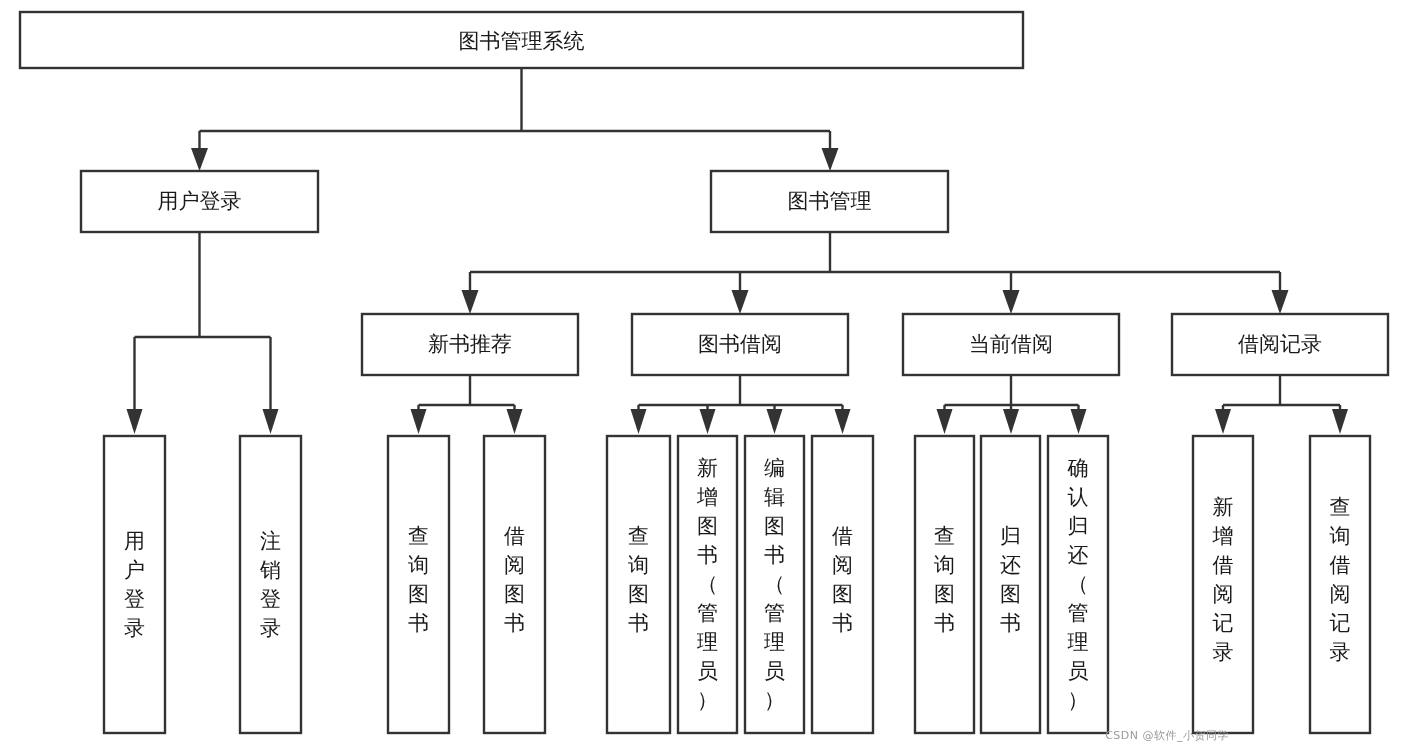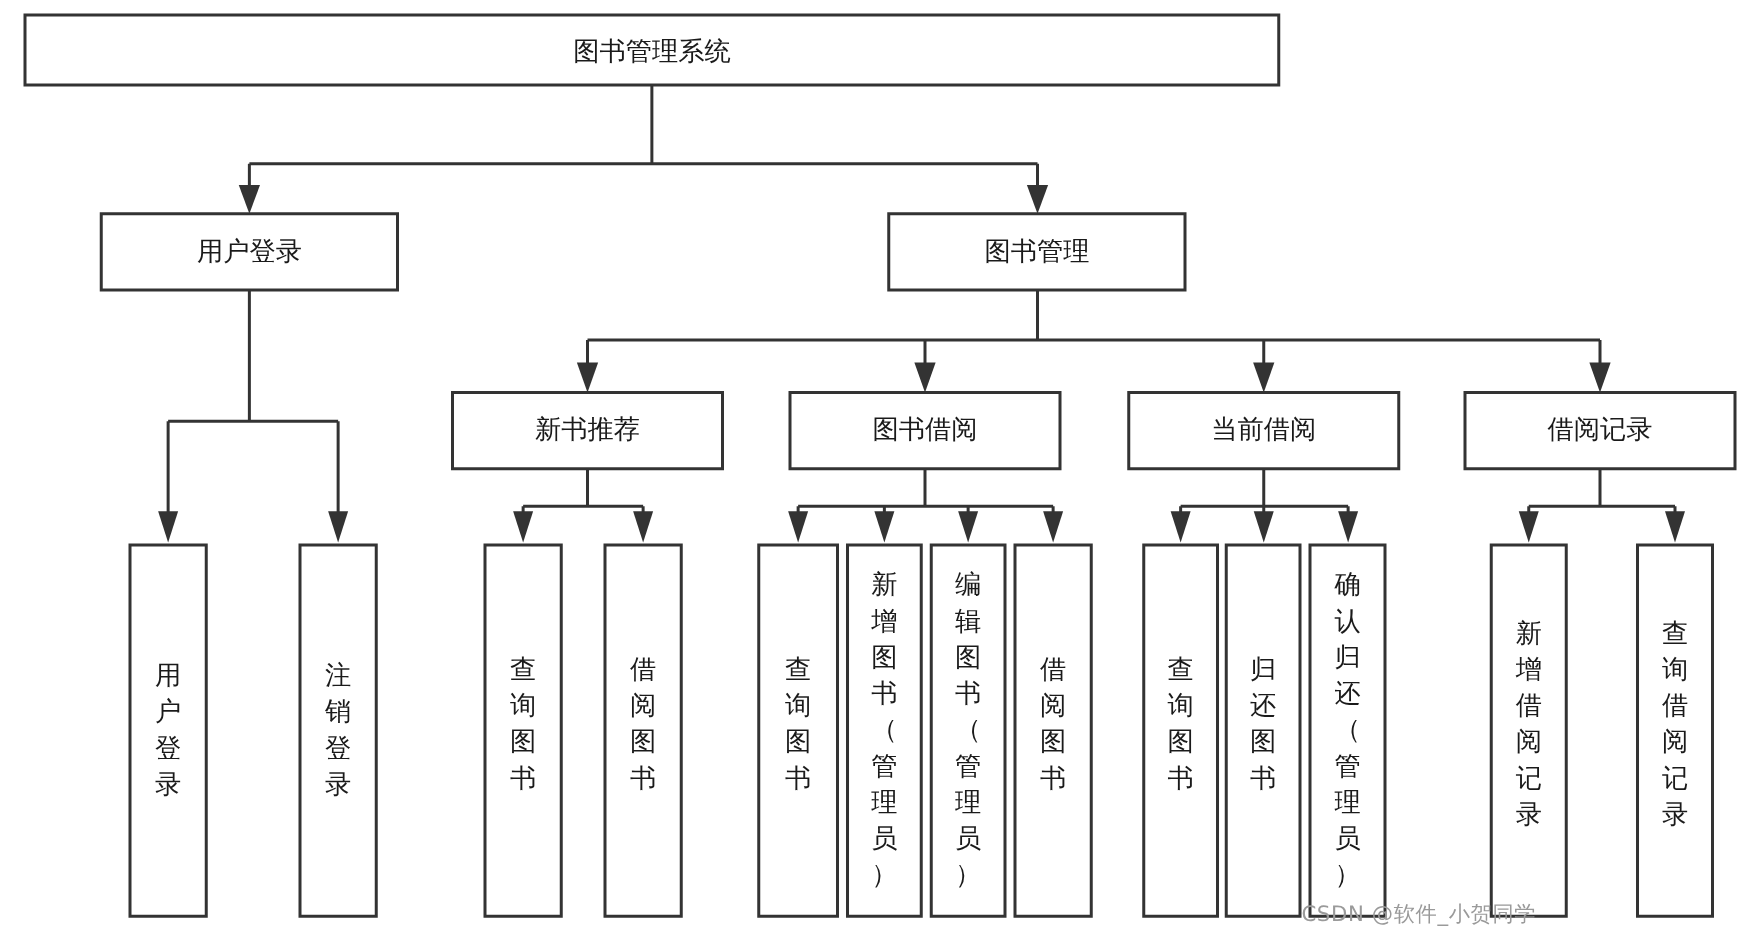--- a/index.html
+++ b/index.html
@@ -54,21 +54,21 @@
   }
   .arrow-head {
     fill: #333333;
     stroke: none;
   }
   .watermark {
     position: absolute;
     right: 8px;
     bottom: 4px;
     font-family: "DejaVu Sans", "Liberation Sans", sans-serif;
-    font-size: 17px;
+    font-size: 11px;
     color: #9a9a9a;
     white-space: nowrap;
     letter-spacing: 0.5px;
     pointer-events: none;
   }
 </style>
 </head>
 <body>
 
 <div id="diagram-root">

